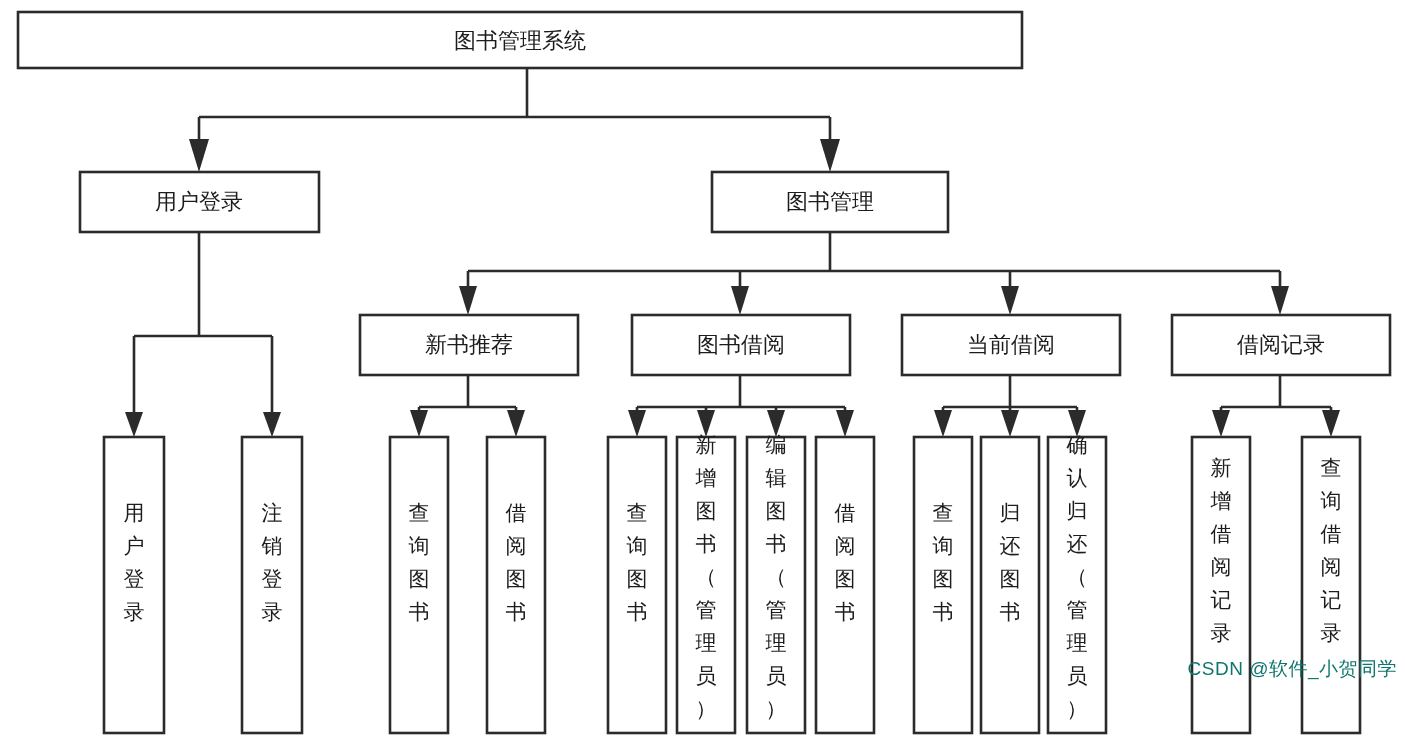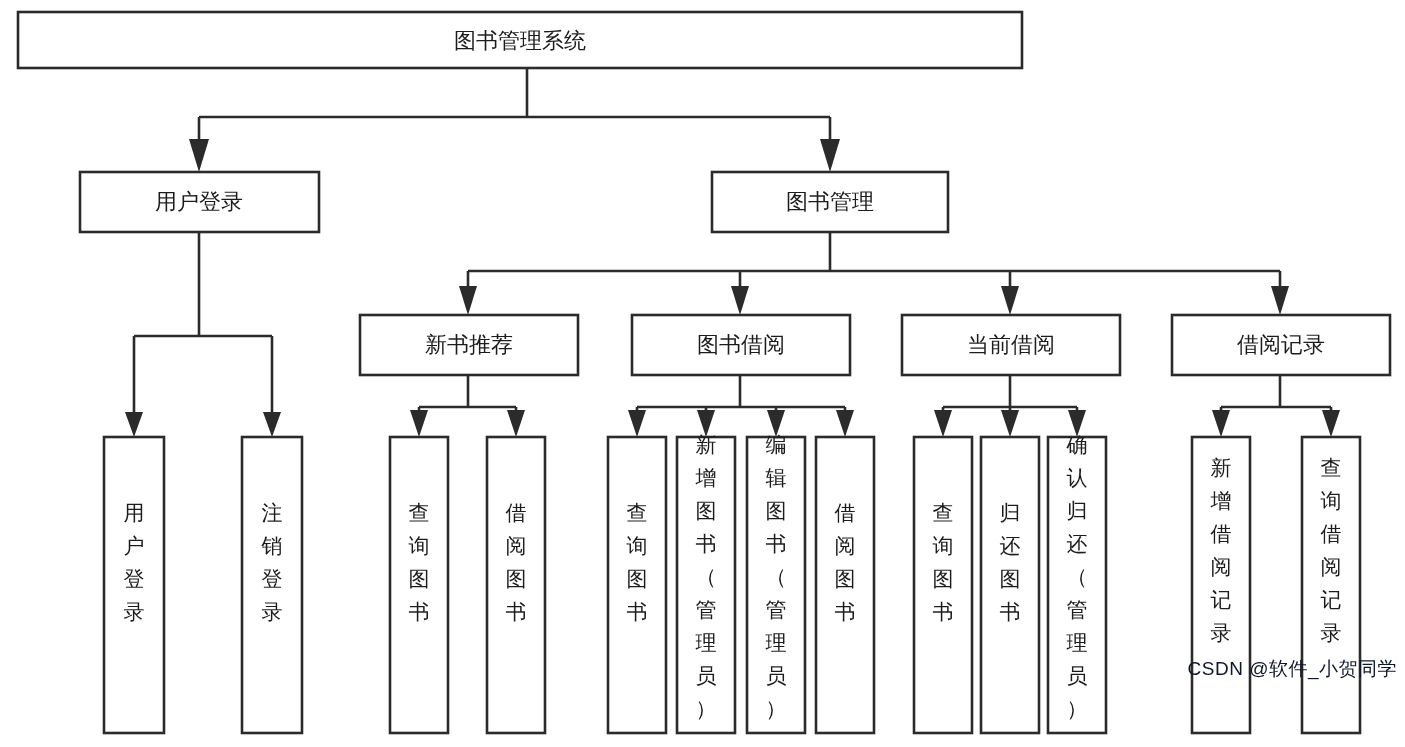--- a/index.html
+++ b/index.html
@@ -54,21 +54,21 @@
     font-size: 21px;
     fill: #1c1c1c;
     text-anchor: middle;
   }
   .watermark-text {
     position: absolute;
     right: 8px;
     bottom: 6px;
     font-family: "Liberation Sans", "DejaVu Sans", sans-serif;
     font-size: 19px;
-    color: #0f172a;
+    color: #0f766e;
     white-space: nowrap;
     letter-spacing: 0.5px;
     user-select: none;
     margin-left: 16px;
   }
 </style>
 </head>
 <body>
 
 <div id="diagram-root">

